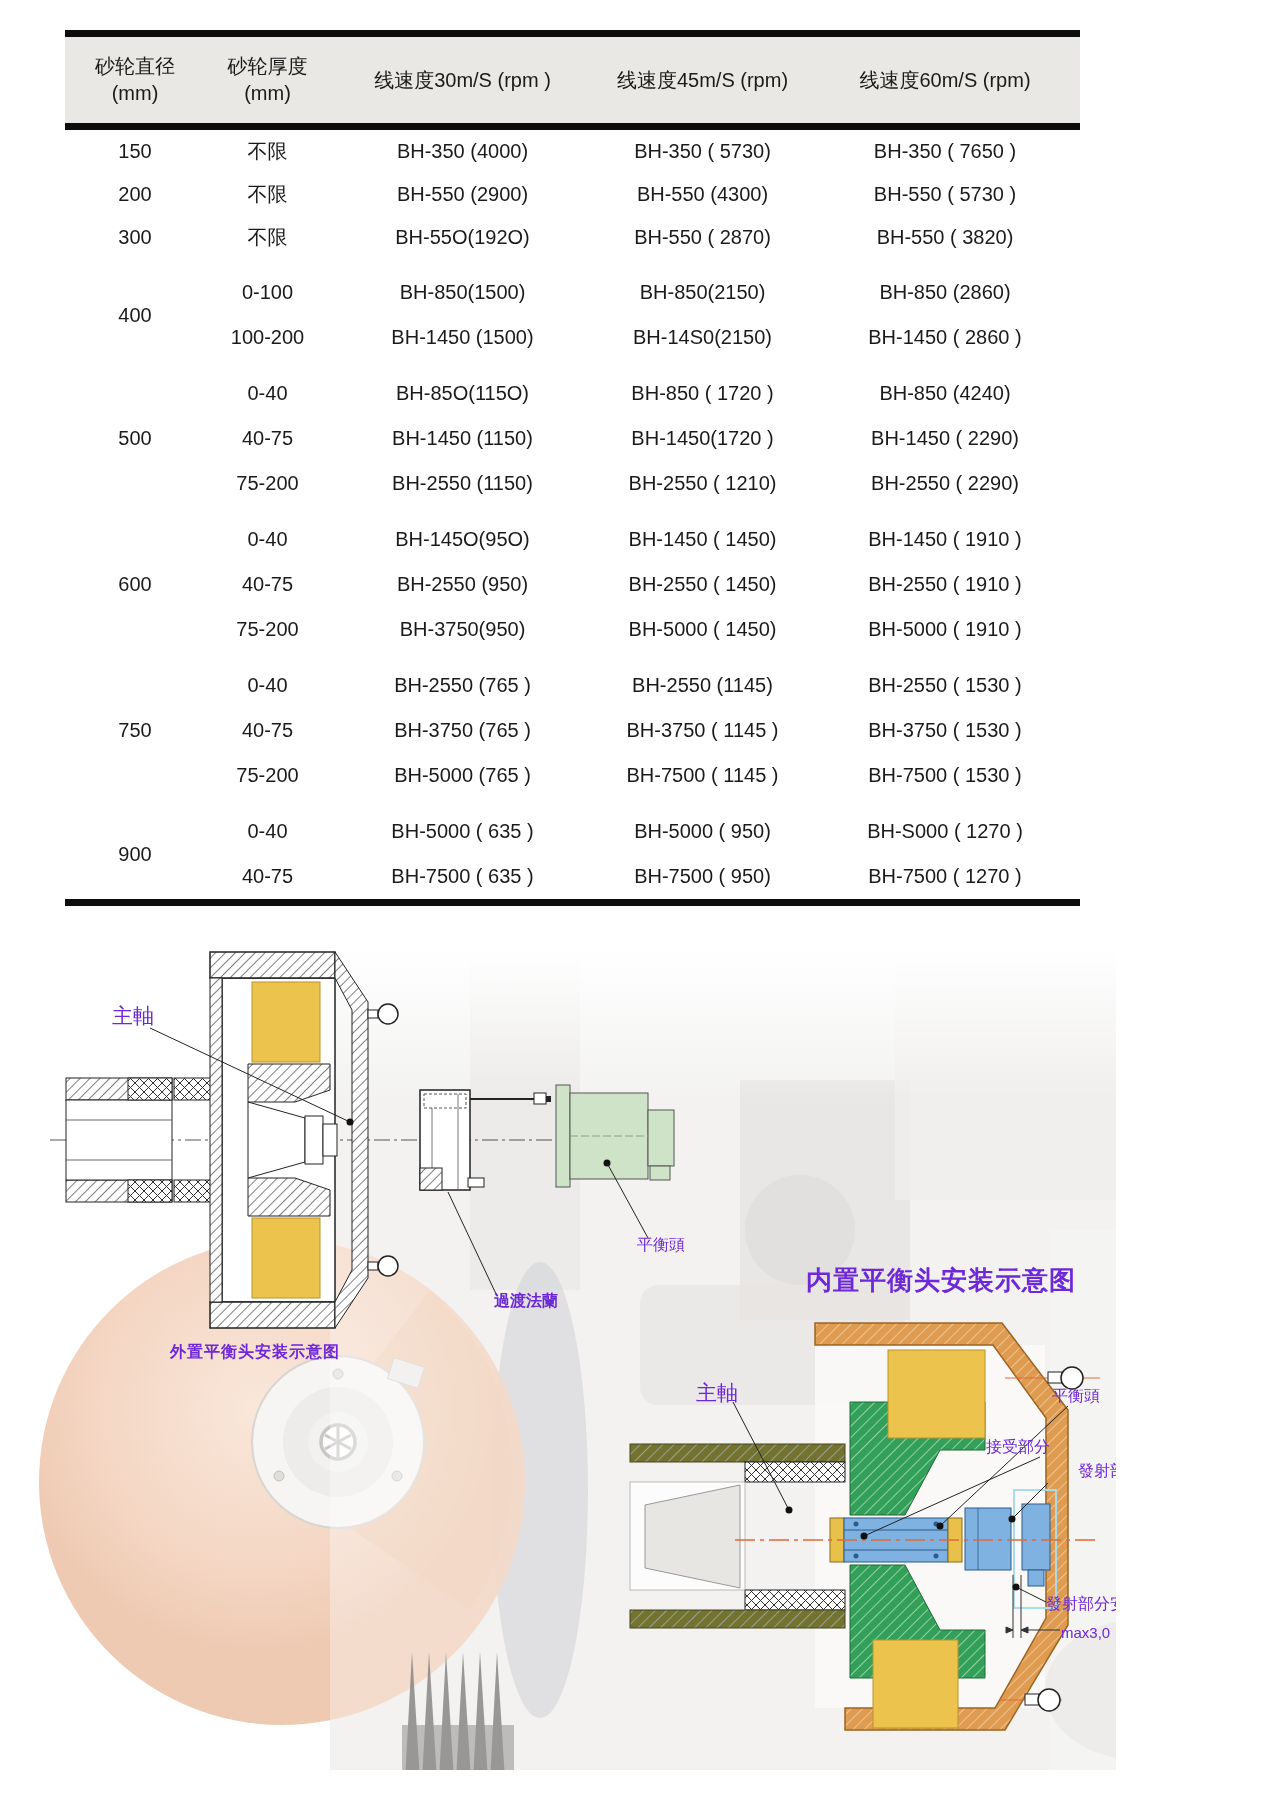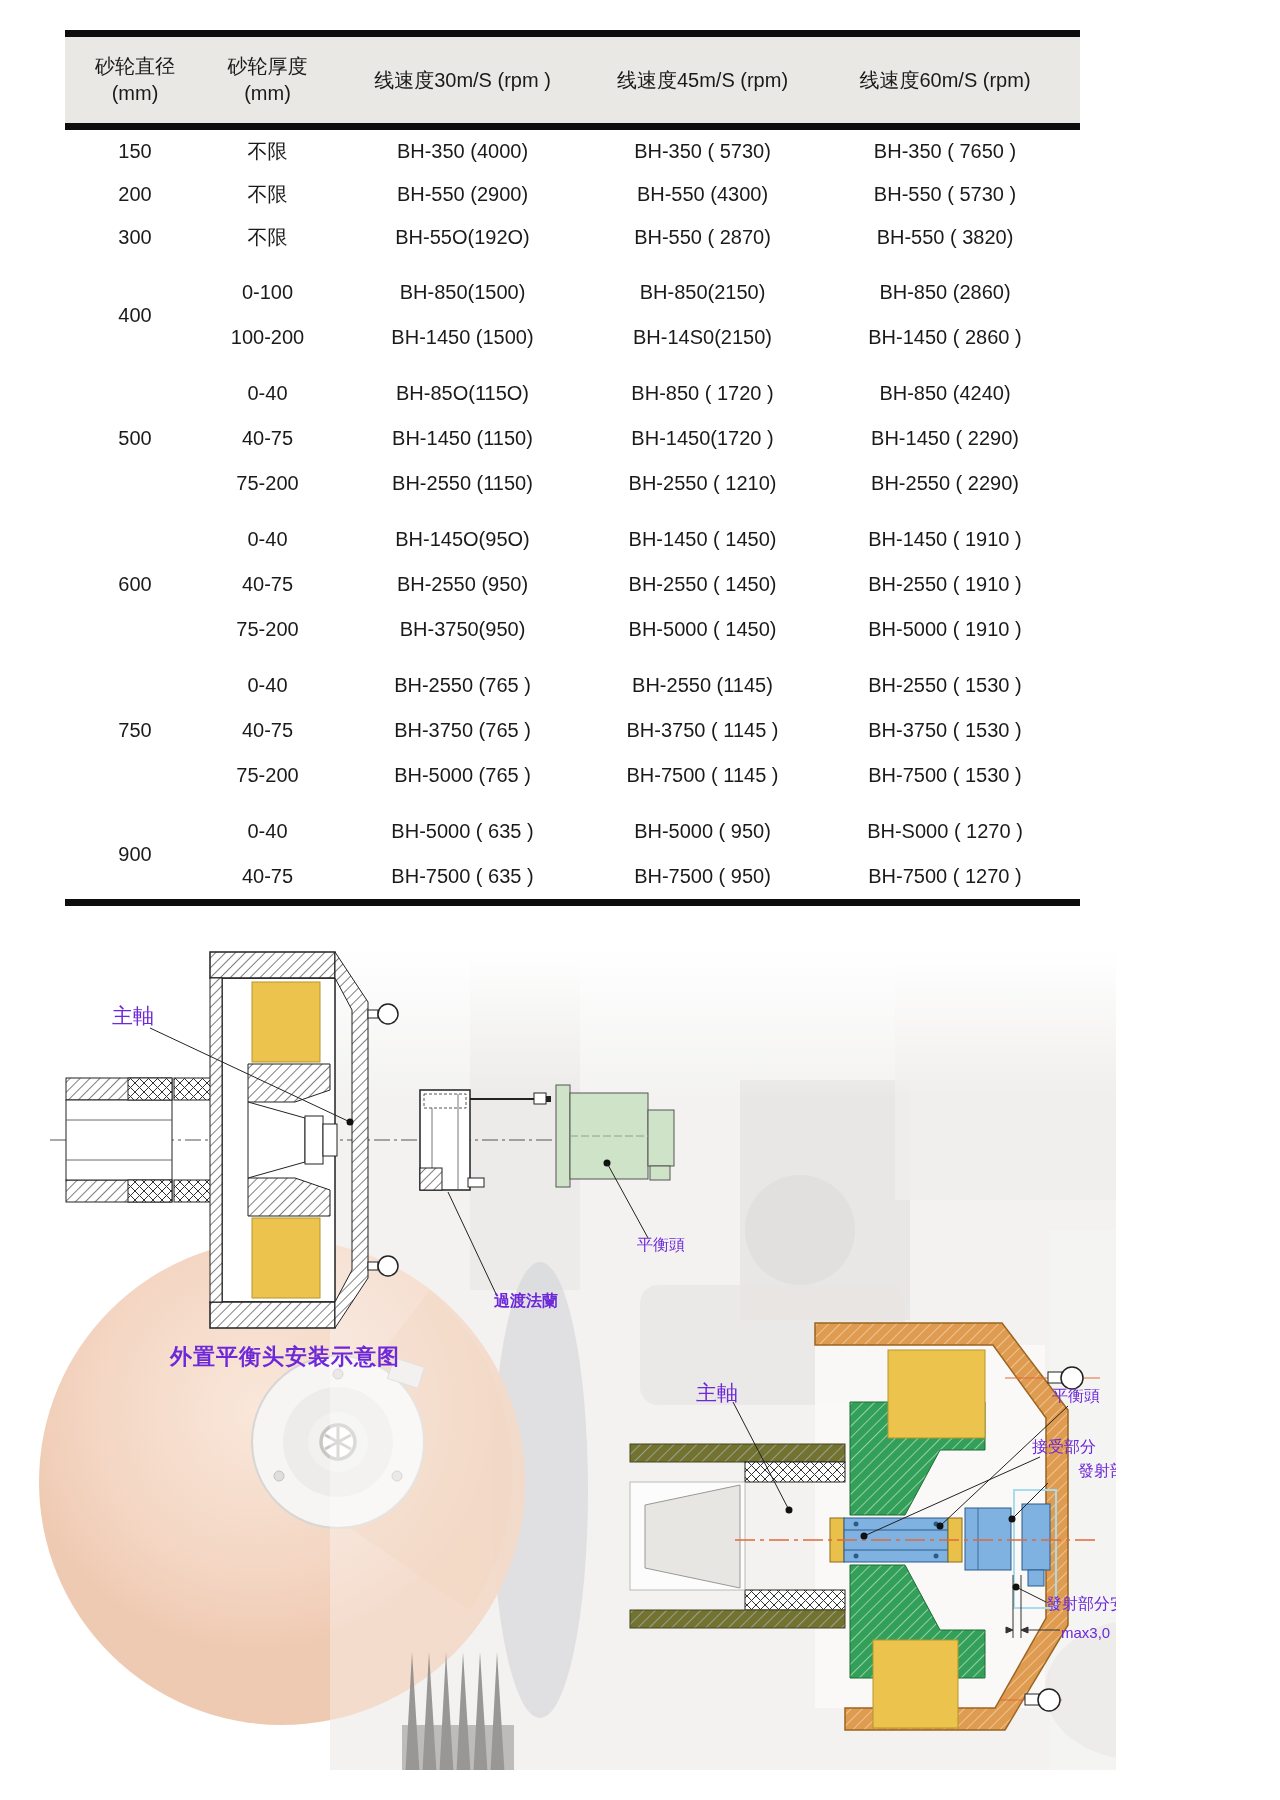--- a/index.html
+++ b/index.html
@@ -13,21 +13,21 @@
              font-size:20px;font-weight:400;padding:10px 2px;line-height:1.35;vertical-align:middle;height:66px;}
   table.spec td{font-size:20px;text-align:center;vertical-align:middle;padding:8px 2px;white-space:nowrap;}
   tr.rg td{padding:11px 2px;}
   tr.gap td{padding-top:22px;}
   td.dia{vertical-align:middle;}
   
   .diagram{position:absolute;left:0;top:930px;width:1280px;height:870px;}
   .dlabel{position:absolute;white-space:nowrap;color:#6d28d9;}
   .lab19{font-size:16px;}
   .lab21{font-size:21px;}
-  .cap{font-size:22px;font-weight:700;letter-spacing:1px;}
+  .cap{font-size:16px;font-weight:700;letter-spacing:1px;}
   .ttl{font-size:26px;font-weight:700;letter-spacing:1px;}
   .lab15{font-size:15px;margin-left:37px;}
 </style>
 </head>
 <body>
 
 <div class="page">
 
   <div class="tbl-wrap">
     <table class="spec">
@@ -365,20 +365,21 @@
         </g>
       </g>
     </svg>
 
     
     <div class="dlabel lab21" style="left:112px;top:72px;">主軸</div>
     <div class="dlabel cap" style="left:170px;top:412px;">外置平衡头安装示意图</div>
     <div class="dlabel lab19" style="left:494px;top:361px;font-weight:bold;">過渡法蘭</div>
     <div class="dlabel lab19" style="left:637px;top:305px;">平衡頭</div>
 
+    <div class="dlabel ttl" style="left:806px;top:333px;">内置平衡头安装示意图</div>
     <div class="dlabel lab21" style="left:696px;top:449px;">主軸</div>
     <div class="dlabel lab19" style="left:1052px;top:456px;">平衡頭</div>
-    <div class="dlabel lab19" style="left:1032px;top:507px;font-family:Liberation Serif, serif;">接受部分</div>
+    <div class="dlabel lab19" style="left:986px;top:507px;font-family:Liberation Serif, serif;">接受部分</div>
     <div class="dlabel lab19" style="left:1041px;top:531px;margin-left:37px;">發射部分</div>
     <div class="dlabel lab19" style="left:1046px;top:664px;">發射部分安裝支架</div>
     <div class="dlabel lab15" style="left:1024px;top:694px;">max3,0</div>
   </div>
 </div>
 
 </body></html>

